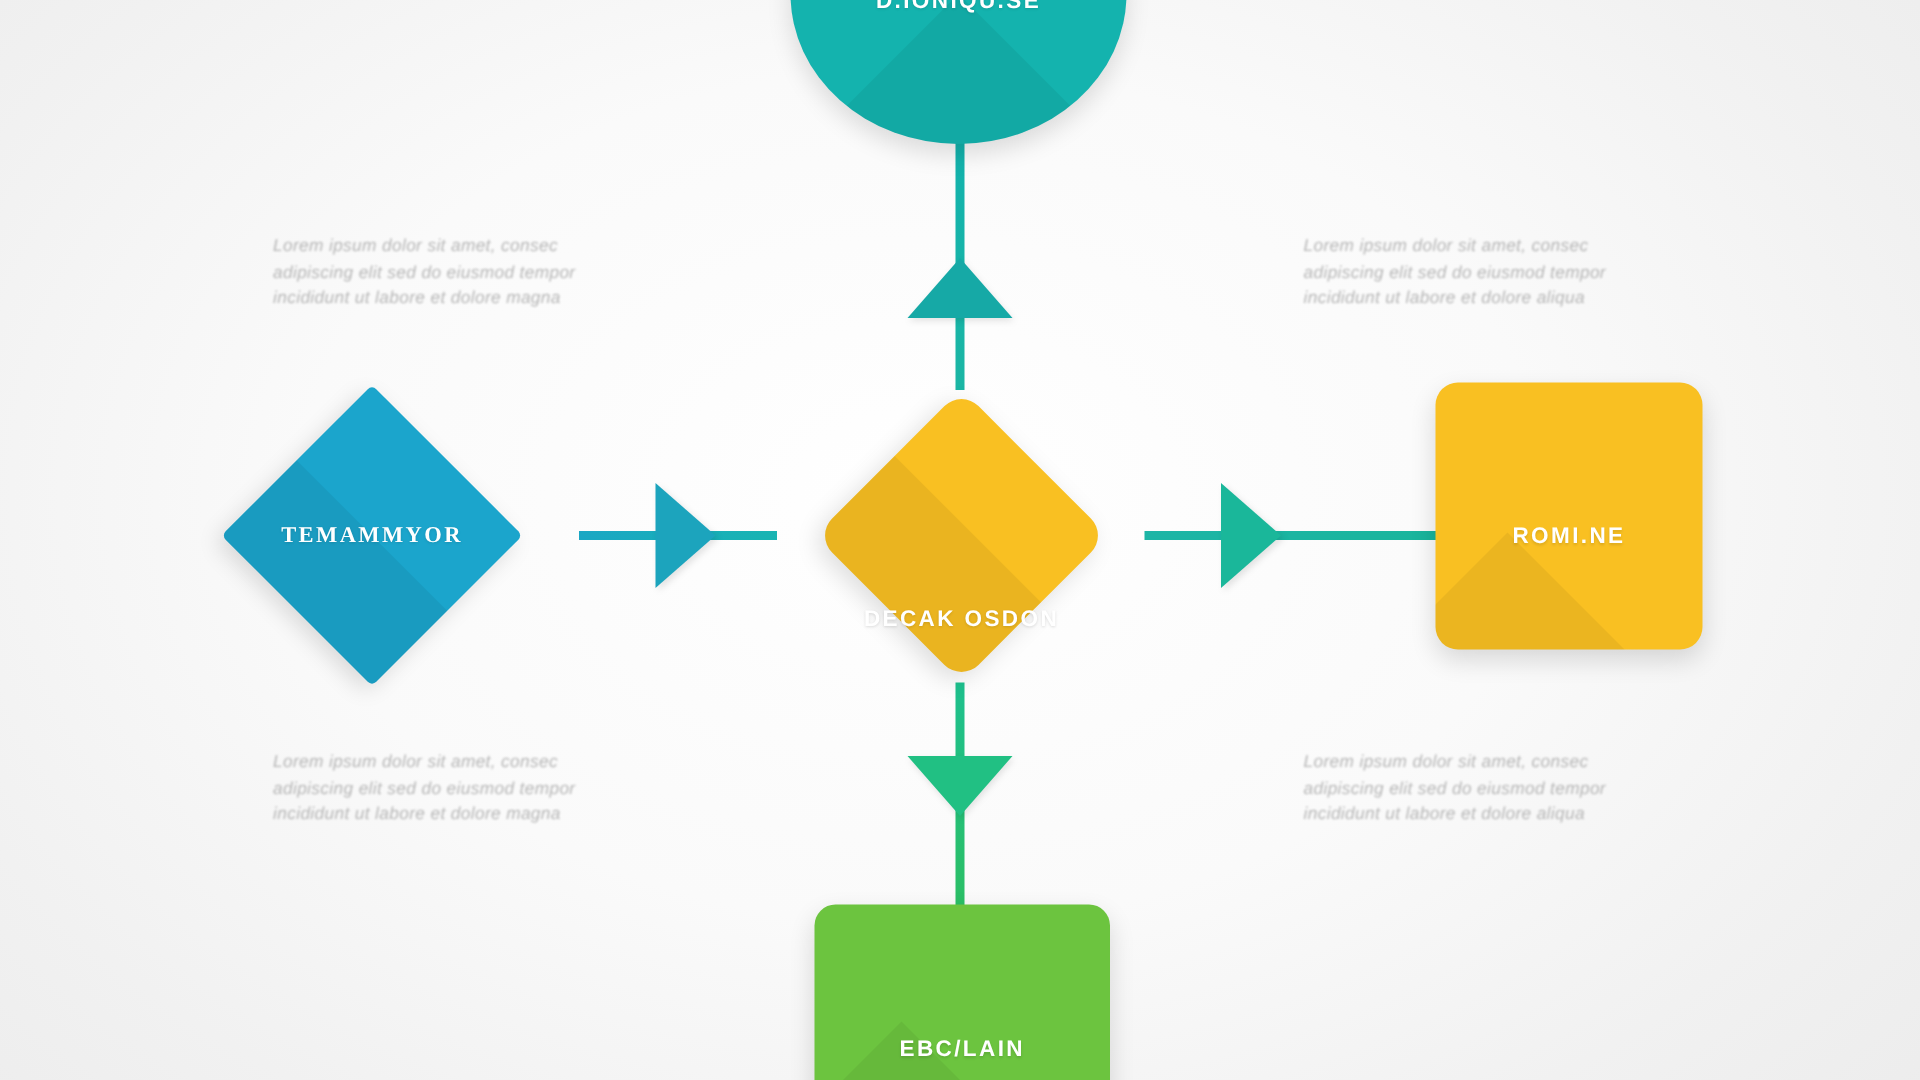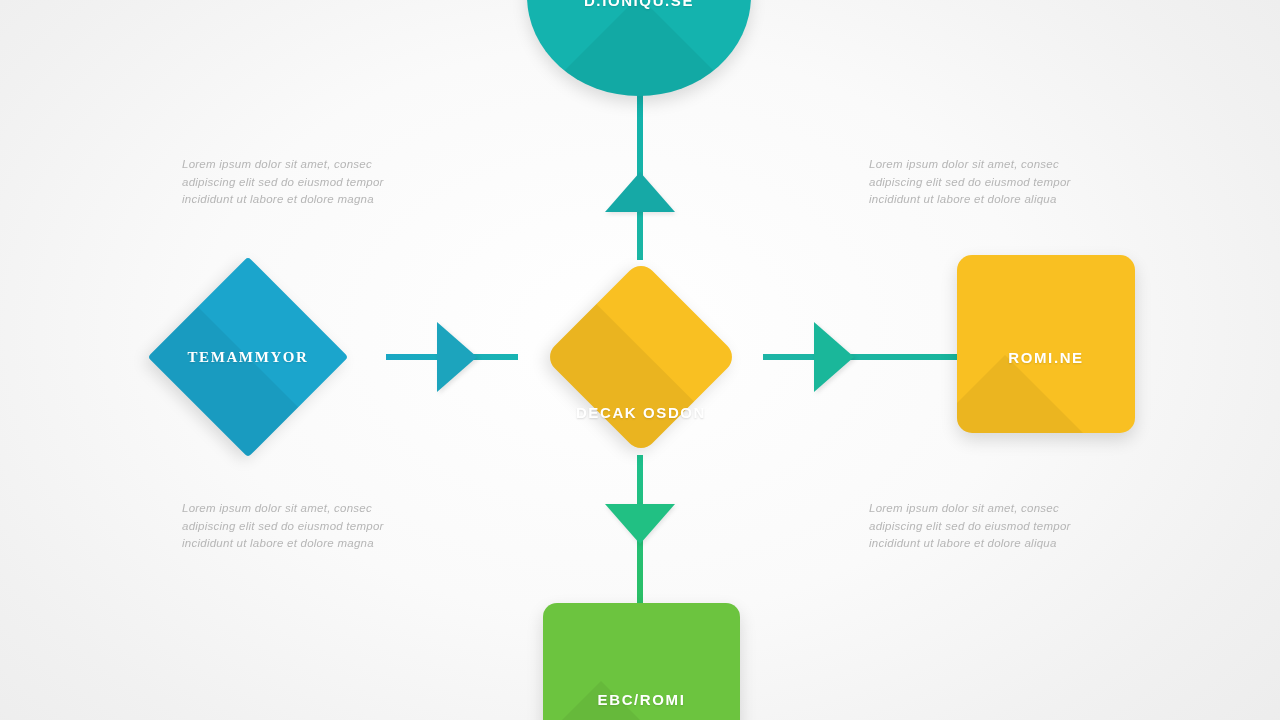--- a/index.html
+++ b/index.html
@@ -239,21 +239,21 @@
     <div class="shape-label">DECAK OSDON</div>
   </div>
 
   <div class="node-process">
     <div class="longshadow"></div>
     <div class="shape-label">ROMI.NE</div>
   </div>
 
   <div class="node-end">
     <div class="longshadow"></div>
-    <div class="shape-label">EBC/ROMI</div>
+    <div class="shape-label">EBC/LAIN</div>
   </div>
 
   <div class="note note-tl">
     <div>Lorem ipsum dolor sit amet, consec</div>
     <div>adipiscing elit sed do eiusmod tempor</div>
     <div>incididunt ut labore et dolore magna</div>
   </div>
 
   <div class="note note-tr">
     <div>Lorem ipsum dolor sit amet, consec</div>

